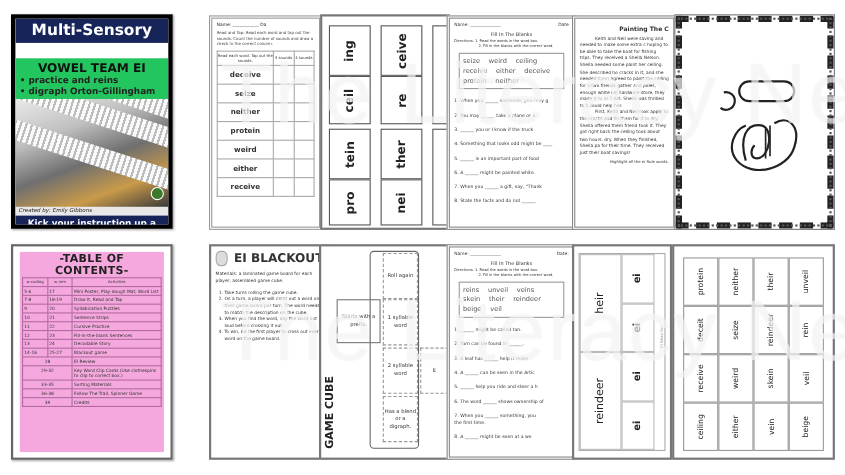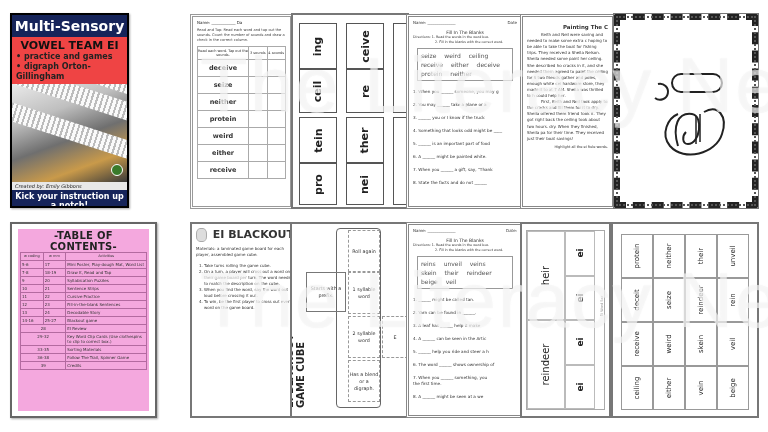--- a/index.html
+++ b/index.html
@@ -3,23 +3,23 @@
 <meta charset="utf-8">
 <style>
   * { box-sizing: border-box; margin: 0; padding: 0; }
   html, body { width: 768px; height: 432px; overflow: hidden; background: #ffffff; }
   body { position: relative; font-family: "DejaVu Sans", sans-serif; color: #222; }
 
   .page { position: absolute; background: #fff; border: 1px solid #777; overflow: hidden; }
   .shadow { box-shadow: 1px 1px 2px rgba(0,0,0,0.35); }
 
   
-  #cover { left: 10px; top: 13px; width: 119px; height: 195px; border: 2px solid #000000; }
+  #cover { left: 10px; top: 13px; width: 147px; height: 195px; border: 4px solid #000000; }
   #cover .head { background: #16245a; color: #fff; text-align: center; padding: 4px 2px 3px; font-weight: bold; font-size: 14px; line-height: 15px; }
-  #cover .sub { background: #ef4444; padding: 2px 4px; }
+  #cover .sub { background: #22c55e; padding: 2px 4px; margin-top: 14px; }
   #cover .sub .title { text-align: center; font-weight: bold; font-size: 11px; color: #111; }
   #cover .sub .b { font-size: 8px; font-weight: bold; line-height: 10px; }
   #cover .photo { position: relative; height: 98px; background: linear-gradient(160deg,#eaeaea 0%, #bfbfbf 30%, #6f6f6f 55%, #c99a4a 78%, #3a3a3a 100%); overflow: hidden; }
   #cover .photo .beam { position: absolute; background: repeating-linear-gradient(90deg,#fafafa 0 3px,#bcbcbc 3px 5px); height: 18px; transform: rotate(18deg); }
   #cover .photo .logo { position: absolute; right: 4px; bottom: 6px; width: 12px; height: 12px; border-radius: 50%; background: #3a7a2a; border: 1px solid #fff; }
   #cover .credit { font-size: 5px; padding: 1px 3px; background: #e8e8e8; font-style: italic; }
   #cover .tag { background: #16245a; color: #fff; text-align: center; font-size: 8px; font-weight: bold; padding: 2px 0; }
 
   
   #toc { left: 10px; top: 222px; width: 147px; height: 196px; border: 2px solid #666; padding: 5px 6px; }
@@ -98,21 +98,21 @@
 </style>
 </head>
 <body>
 
 <div id="cover" class="page shadow">
   <div class="head">
     <div>Multi-Sensory</div>
   </div>
   <div class="sub">
     <div class="title">VOWEL TEAM EI</div>
-    <div class="b">• <span>practice and games</span></div>
+    <div class="b">• <span>practice and reins</span></div>
     <div class="b">• <span>digraph Orton-Gillingham</span></div>
   </div>
   <div class="photo">
     <div class="beam" style="left:-20px;top:10px;width:220px;"></div>
     <div class="beam" style="left:-30px;top:45px;width:220px;"></div>
     <div class="beam" style="left:40px;top:-10px;width:140px;"></div>
     <div class="logo"></div>
   </div>
   <div class="credit">Created by: Emily Gibbons</div>
   <div class="tag">Kick your instruction up a notch!</div>

